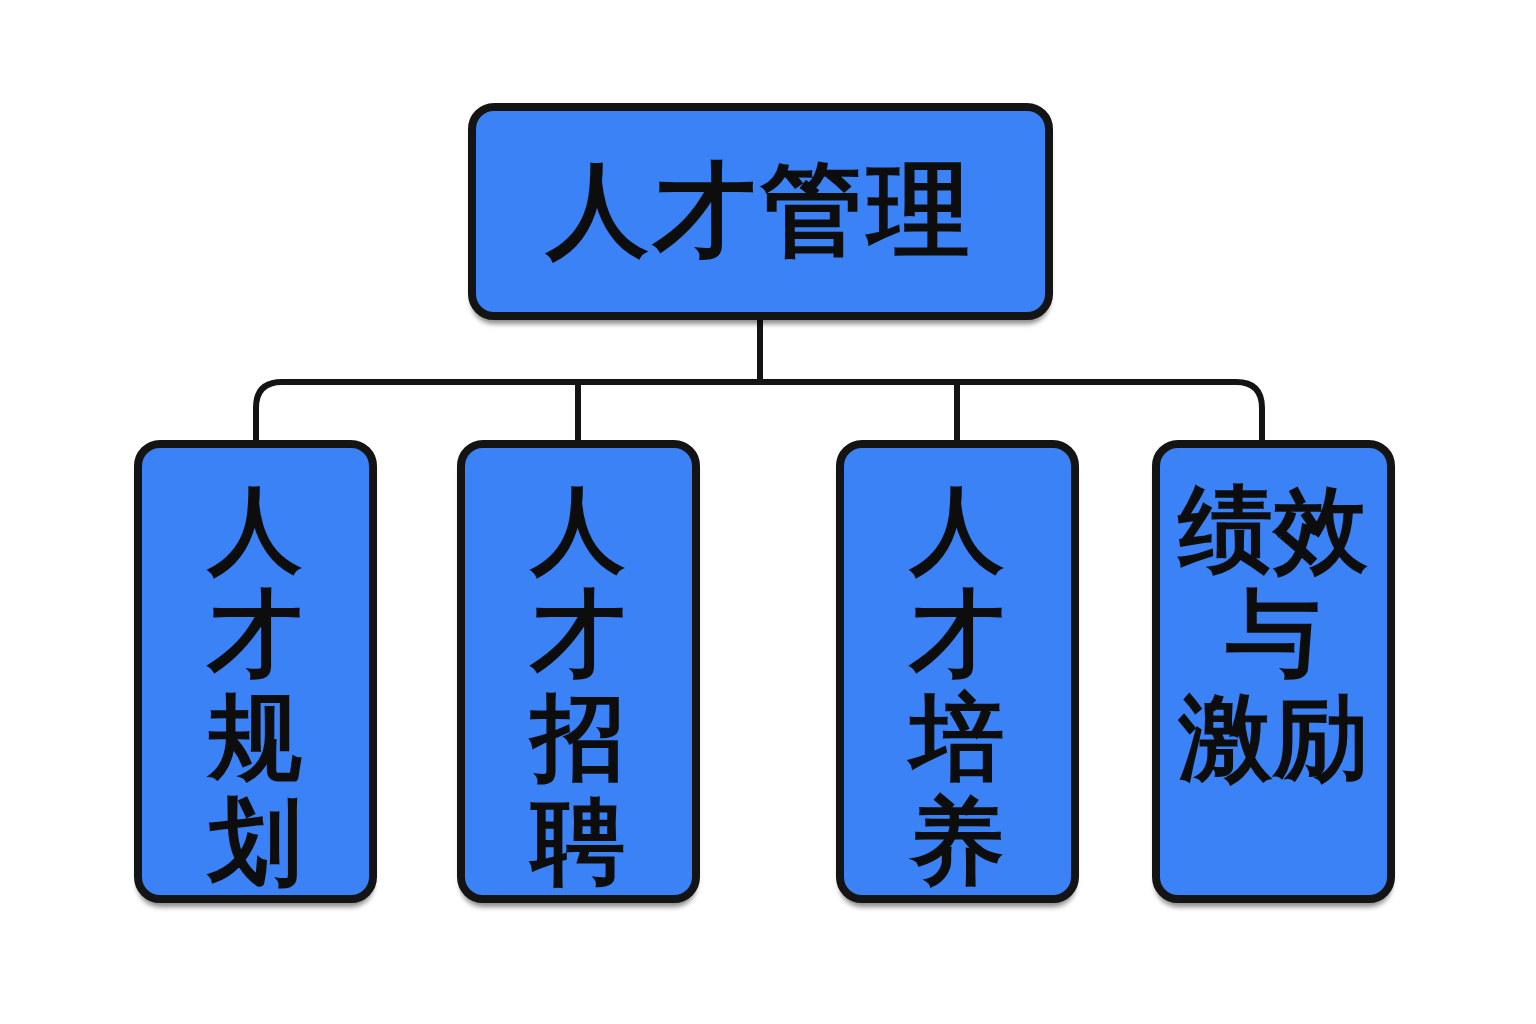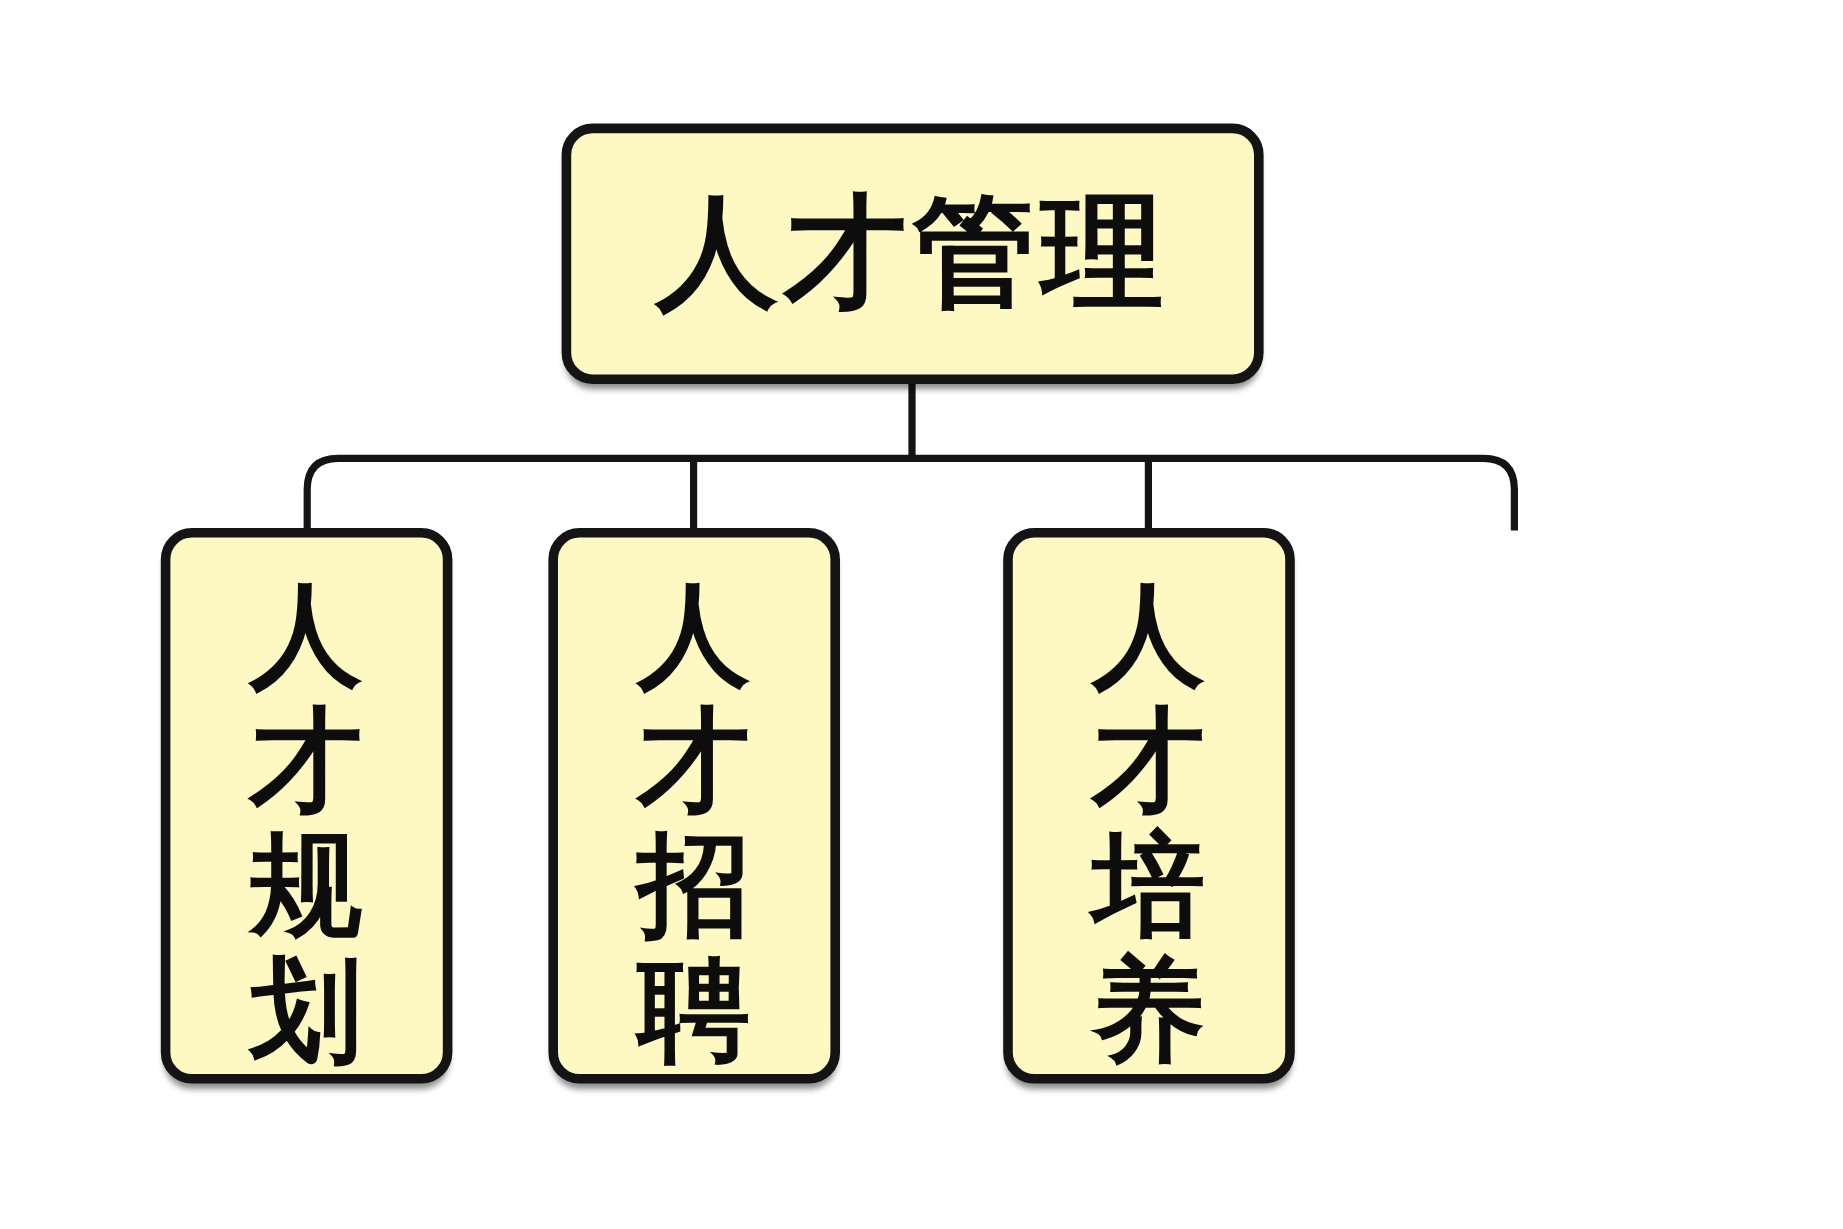--- a/index.html
+++ b/index.html
@@ -18,21 +18,21 @@
   .connectors {
     position: absolute;
     left: 0;
     top: 0;
     width: 1536px;
     height: 1024px;
   }
   .node {
     position: absolute;
     box-sizing: border-box;
-    background: #fef9c3;
+    background: #3b82f6;
     border: 8px solid #141414;
     border-radius: 26px;
     box-shadow: 0 7px 5px -3px rgba(0,0,0,0.45);
     color: #0d0d0d;
     font-weight: bold;
     text-align: center;
   }
   .node-root {
     left: 468px;
     top: 103px;
@@ -96,14 +96,19 @@
     <div class="char-line">聘</div>
   </div>
 
   <div class="node node-child pos-3">
     <div class="char-line">人</div>
     <div class="char-line">才</div>
     <div class="char-line">培</div>
     <div class="char-line">养</div>
   </div>
 
+  <div class="node node-child pos-4">
+    <div class="char-line">绩效</div>
+    <div class="char-line">与</div>
+    <div class="char-line">激励</div>
+  </div>
 
 </div>
 
 </body></html>

